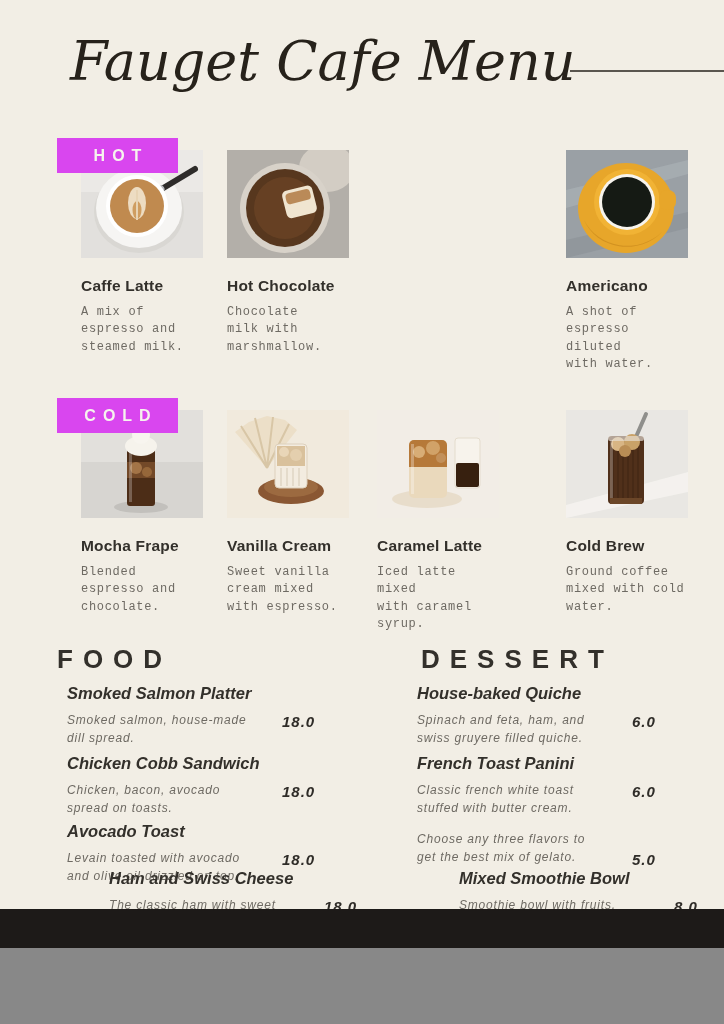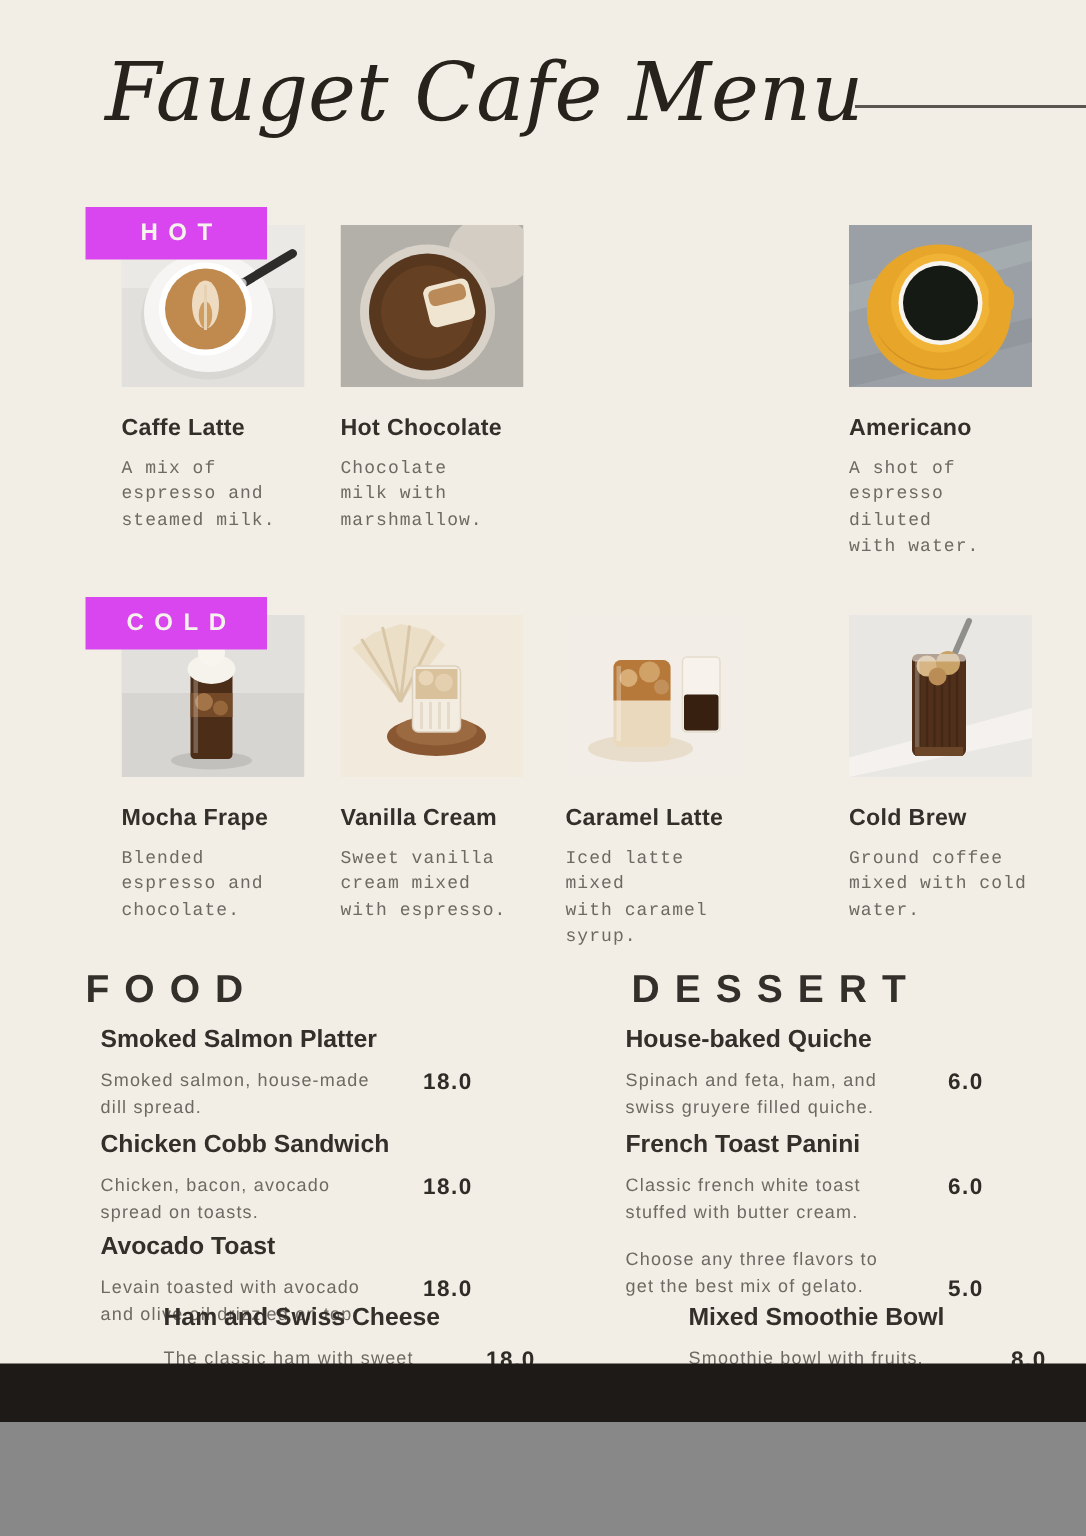--- a/index.html
+++ b/index.html
@@ -41,21 +41,21 @@
   }
   .r1{top:150px;} .r2{top:410px;}
   .c1{left:81px;} .c2{left:227px;} .c3{left:377px;} .c4{left:543px;margin-left:23px;}
   
   .sec-h{
     position:absolute;margin:0;font-size:26px;font-weight:700;
     letter-spacing:10px;color:#33302b;white-space:nowrap;
   }
   .sec-h.food{left:57px;top:644px;}
   .sec-h.dessert{left:397px;top:644px;margin-left:24px;}
-  .mi{position:absolute;width:265px;}
+  .mi{position:absolute;width:265px;font-style:italic;}
   .mi h4{margin:0;font-size:16.5px;font-weight:700;color:#33302b;white-space:nowrap;}
   .mi p{
     margin:8px 0 0;font-size:12px;line-height:1.5;letter-spacing:.8px;
     color:#6e6a63;white-space:pre-line;width:220px;
   }
   .mi .price{
     position:absolute;left:215px;top:29px;
     font-size:15px;font-weight:700;letter-spacing:1px;color:#2f2c28;
   }
   .fcol{left:67px;} .dcol{left:417px;}

